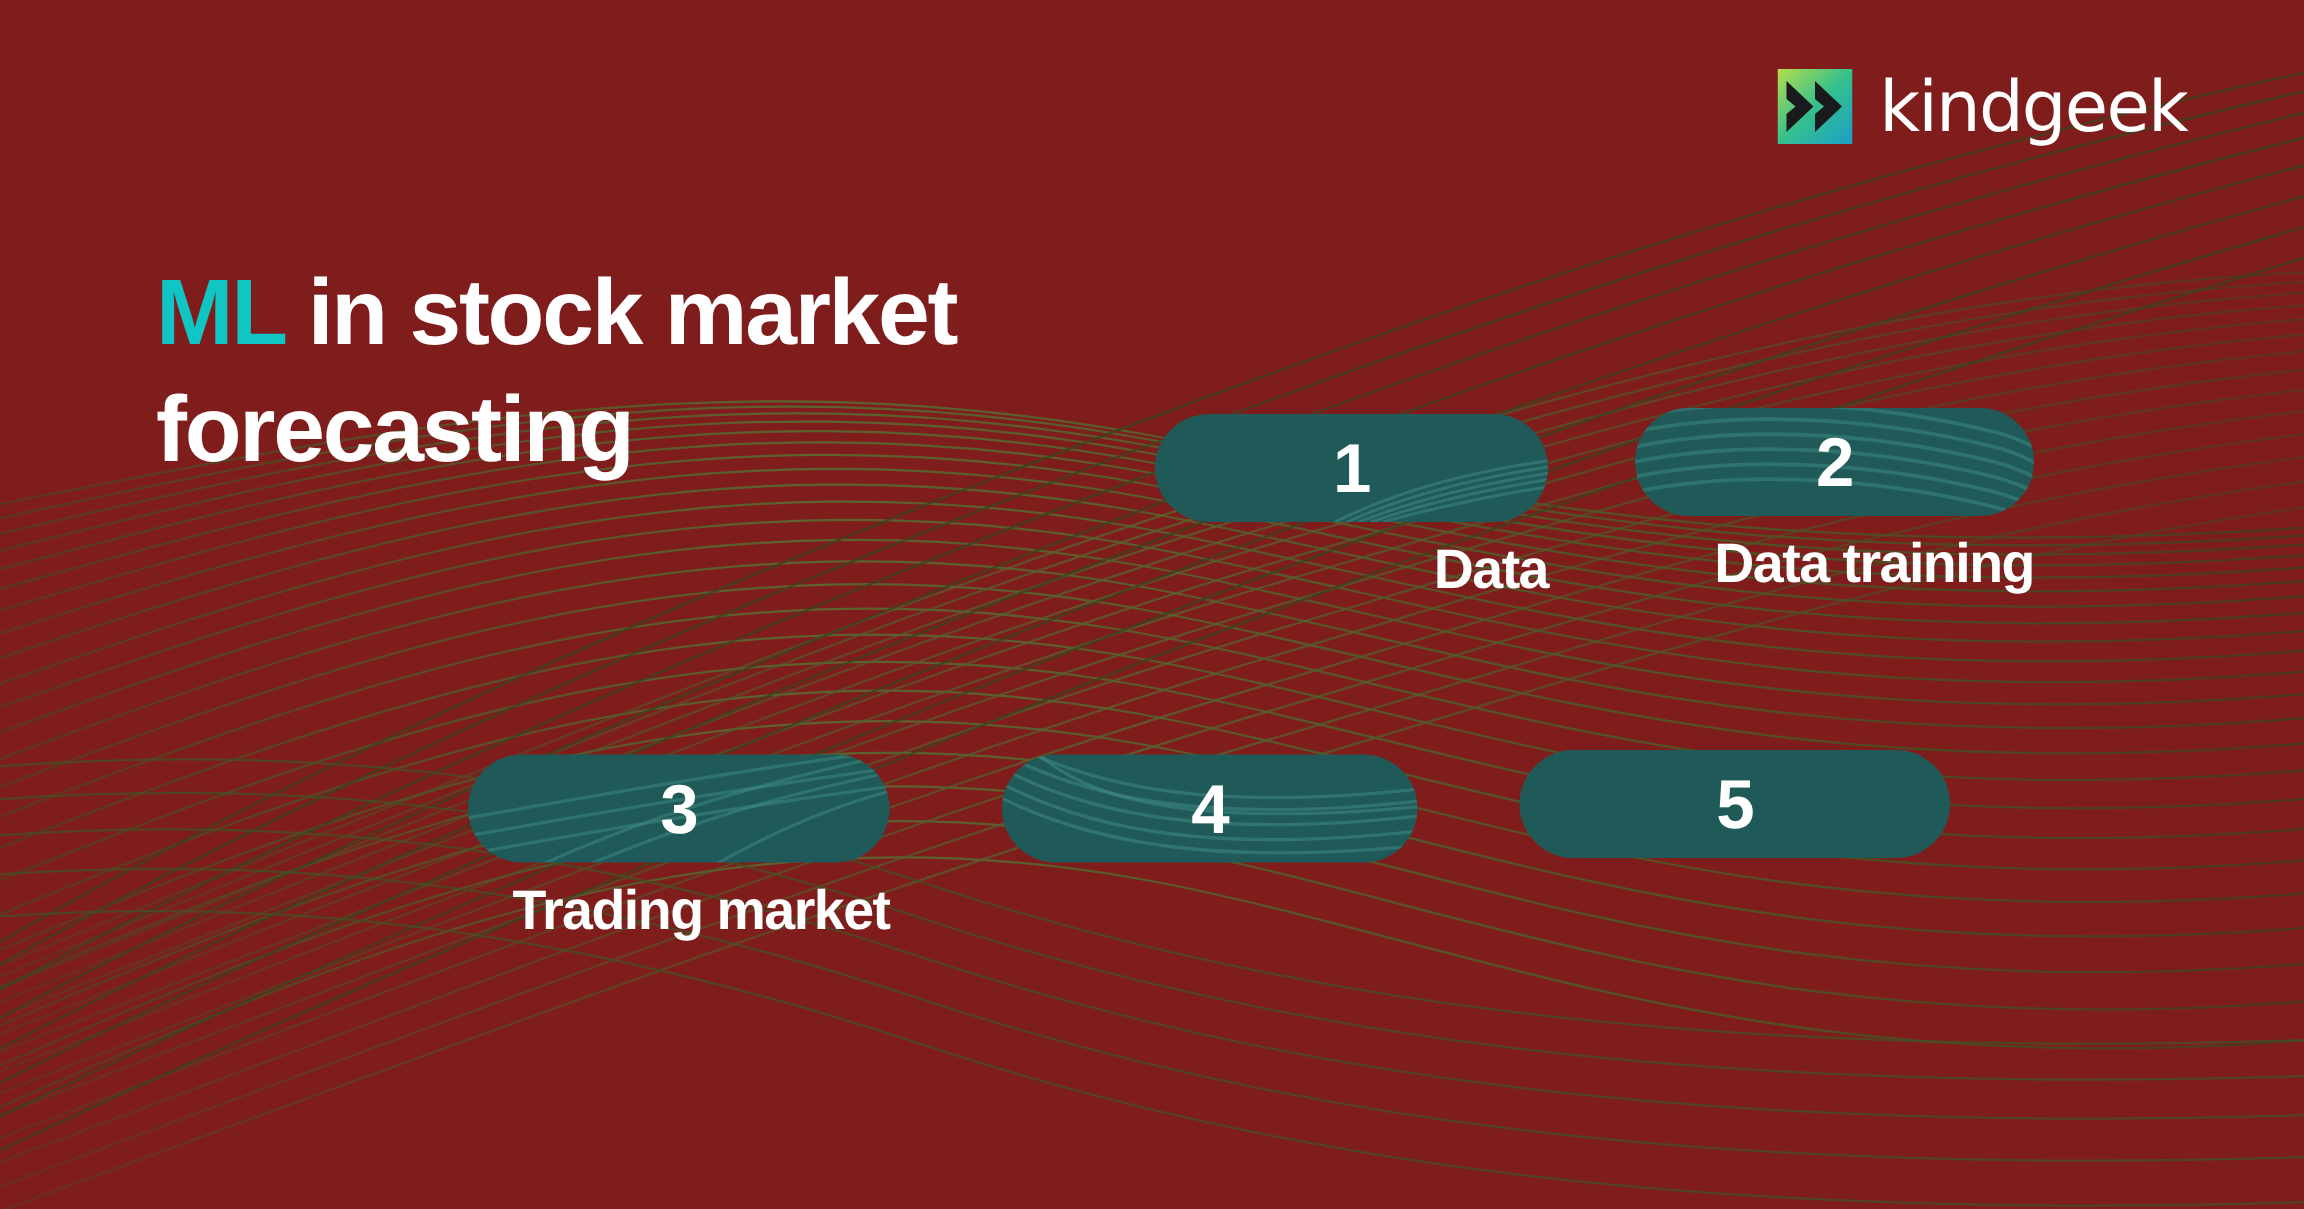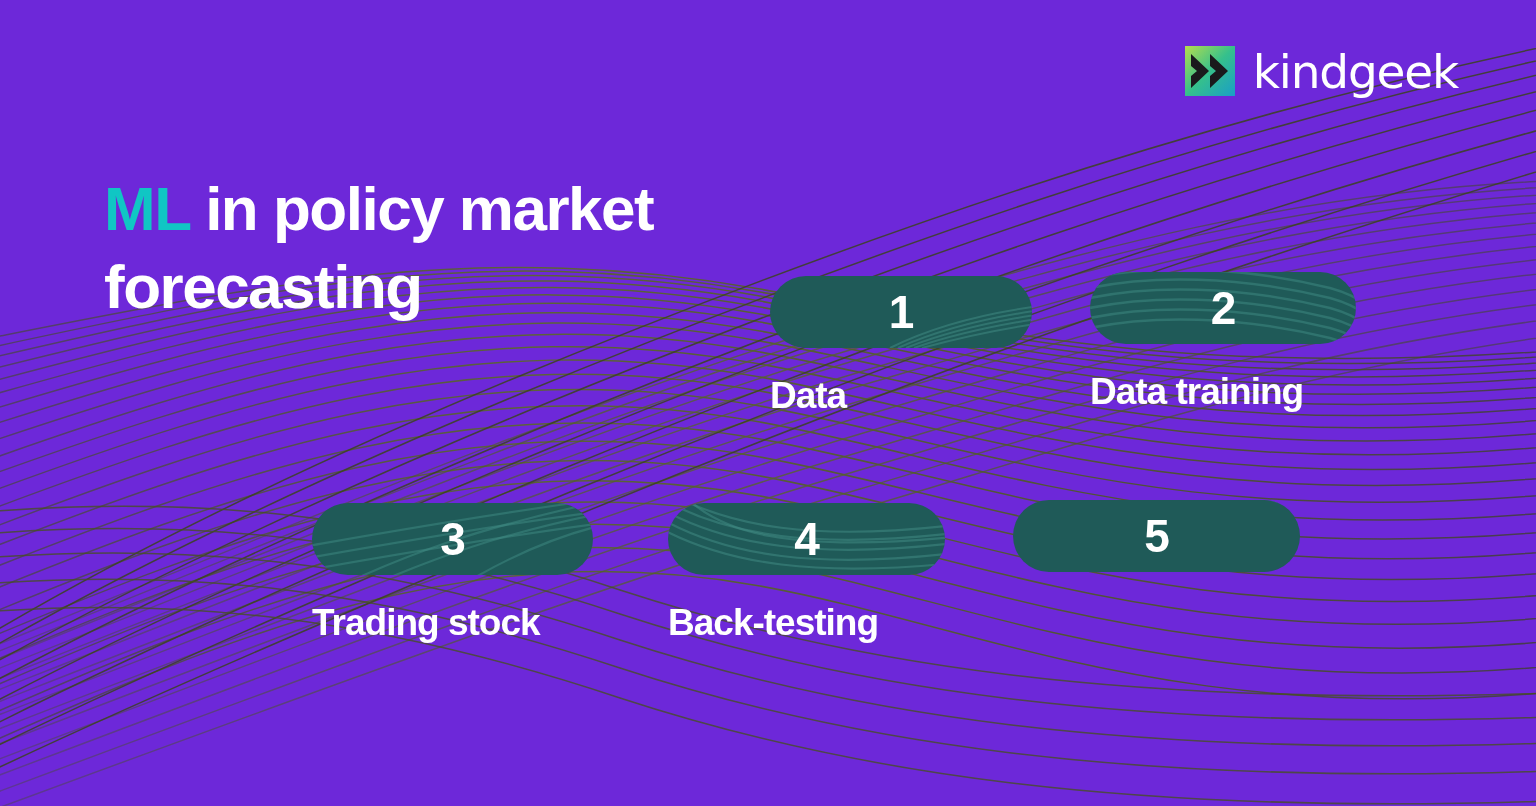--- a/index.html
+++ b/index.html
@@ -1,20 +1,20 @@
 <!DOCTYPE html>
 <html><head>
 <meta charset="utf-8">
 <style>
   * { margin:0; padding:0; box-sizing:border-box; }
   html,body { background:#101010; }
   .stage{
     position:relative;
     width:1536px; height:806px;
-    background:#6d28d9;
+    background:#7f1d1d;
     overflow:hidden;
     font-family:"Liberation Sans", sans-serif;
   }
   
   .bg-waves{
     position:absolute; inset:0;
     width:1536px; height:806px;
     pointer-events:none;
   }
   
@@ -62,22 +62,22 @@
   .pill-num{
     position:relative;
     color:#ffffff;
     font-size:46px;
     font-weight:bold;
     line-height:1;
     letter-spacing:-1px;
     z-index:2;
   }
   .step-label{
-    margin-top:28px;
-    text-align:left;
+    margin-top:12px;
+    text-align:right;
     color:#ffffff;
     font-size:37px;
     font-weight:bold;
     line-height:1.1;
     letter-spacing:-1px;
     white-space:nowrap;
   }
 </style>
 </head>
 <body>
@@ -179,21 +179,21 @@
       </defs>
       <rect x="0" y="0" width="50" height="50" fill="url(#markGrad)"></rect>
       <path d="M6 8 L24 25 L6 42 L6 30 L12 25 L6 20 Z" fill="#1a1a1c"></path>
       <path d="M25 8 L43 25 L25 42 L25 30 L31 25 L25 20 Z" fill="#1a1a1c"></path>
       <path d="M44 8 L50 13 L50 0 L44 0 Z" fill="#1a1a1c" opacity="0"></path>
     </svg>
     <span class="logo-word">kindgeek</span>
   </div>
 
   <h1 class="headline">
-    <span class="accent">ML</span><span> in policy market forecasting</span>
+    <span class="accent">ML</span><span> in stock market forecasting</span>
   </h1>
 
   <div class="step" style="left:770px; top:276px; width:262px;">
     <div class="pill">
       <svg class="pill-streaks" viewBox="0 0 262 72" preserveAspectRatio="none" aria-hidden="true">
         <g fill="none" stroke="#3f8b84" stroke-opacity="0.55" stroke-width="2">
           <path d="M120 72 C 160 52, 210 38, 270 30"></path>
           <path d="M128 72 C 168 54, 218 41, 278 33"></path>
           <path d="M136 72 C 176 56, 226 44, 286 36"></path>
           <path d="M144 72 C 184 58, 234 47, 294 39"></path>
@@ -229,38 +229,37 @@
           <path d="M-10 44 C 70 30, 170 12, 291 -4"></path>
           <path d="M-10 56 C 70 42, 170 24, 291 8"></path>
           <path d="M-10 68 C 70 54, 170 36, 291 20"></path>
           <path d="M30 82 C 90 54, 160 26, 291 -2"></path>
           <path d="M60 82 C 120 56, 190 30, 291 10"></path>
           <path d="M150 82 C 190 58, 240 34, 291 22"></path>
         </g>
       </svg>
       <span class="pill-num">3</span>
     </div>
-    <div class="step-label">Trading stock</div>
+    <div class="step-label">Trading market</div>
   </div>
 
   <div class="step" style="left:668px; top:503px; width:277px;">
     <div class="pill">
       <svg class="pill-streaks" viewBox="0 0 277 72" preserveAspectRatio="none" aria-hidden="true">
         <g fill="none" stroke="#3f8b84" stroke-opacity="0.55" stroke-width="2.2">
           <path d="M-10 -6 C 60 34, 150 46, 287 30"></path>
           <path d="M-10 -16 C 60 26, 150 38, 287 22"></path>
           <path d="M-10 4 C 60 44, 150 56, 287 40"></path>
           <path d="M-10 14 C 60 54, 150 66, 287 50"></path>
           <path d="M-10 24 C 60 62, 150 74, 287 60"></path>
           <path d="M14 -10 C 50 30, 120 50, 287 34"></path>
         </g>
       </svg>
       <span class="pill-num">4</span>
     </div>
-    <div class="step-label">Back-testing</div>
   </div>
 
   <div class="step" style="left:1013px; top:500px; width:287px;">
     <div class="pill">
       <svg class="pill-streaks" viewBox="0 0 287 72" preserveAspectRatio="none" aria-hidden="true">
         <g fill="none" stroke="#3f8b84" stroke-opacity="0.28" stroke-width="2">
           <path d="M230 -8 C 258 0, 276 6, 297 10"></path>
           <path d="M244 -8 C 268 2, 284 8, 297 14"></path>
         </g>
       </svg>

